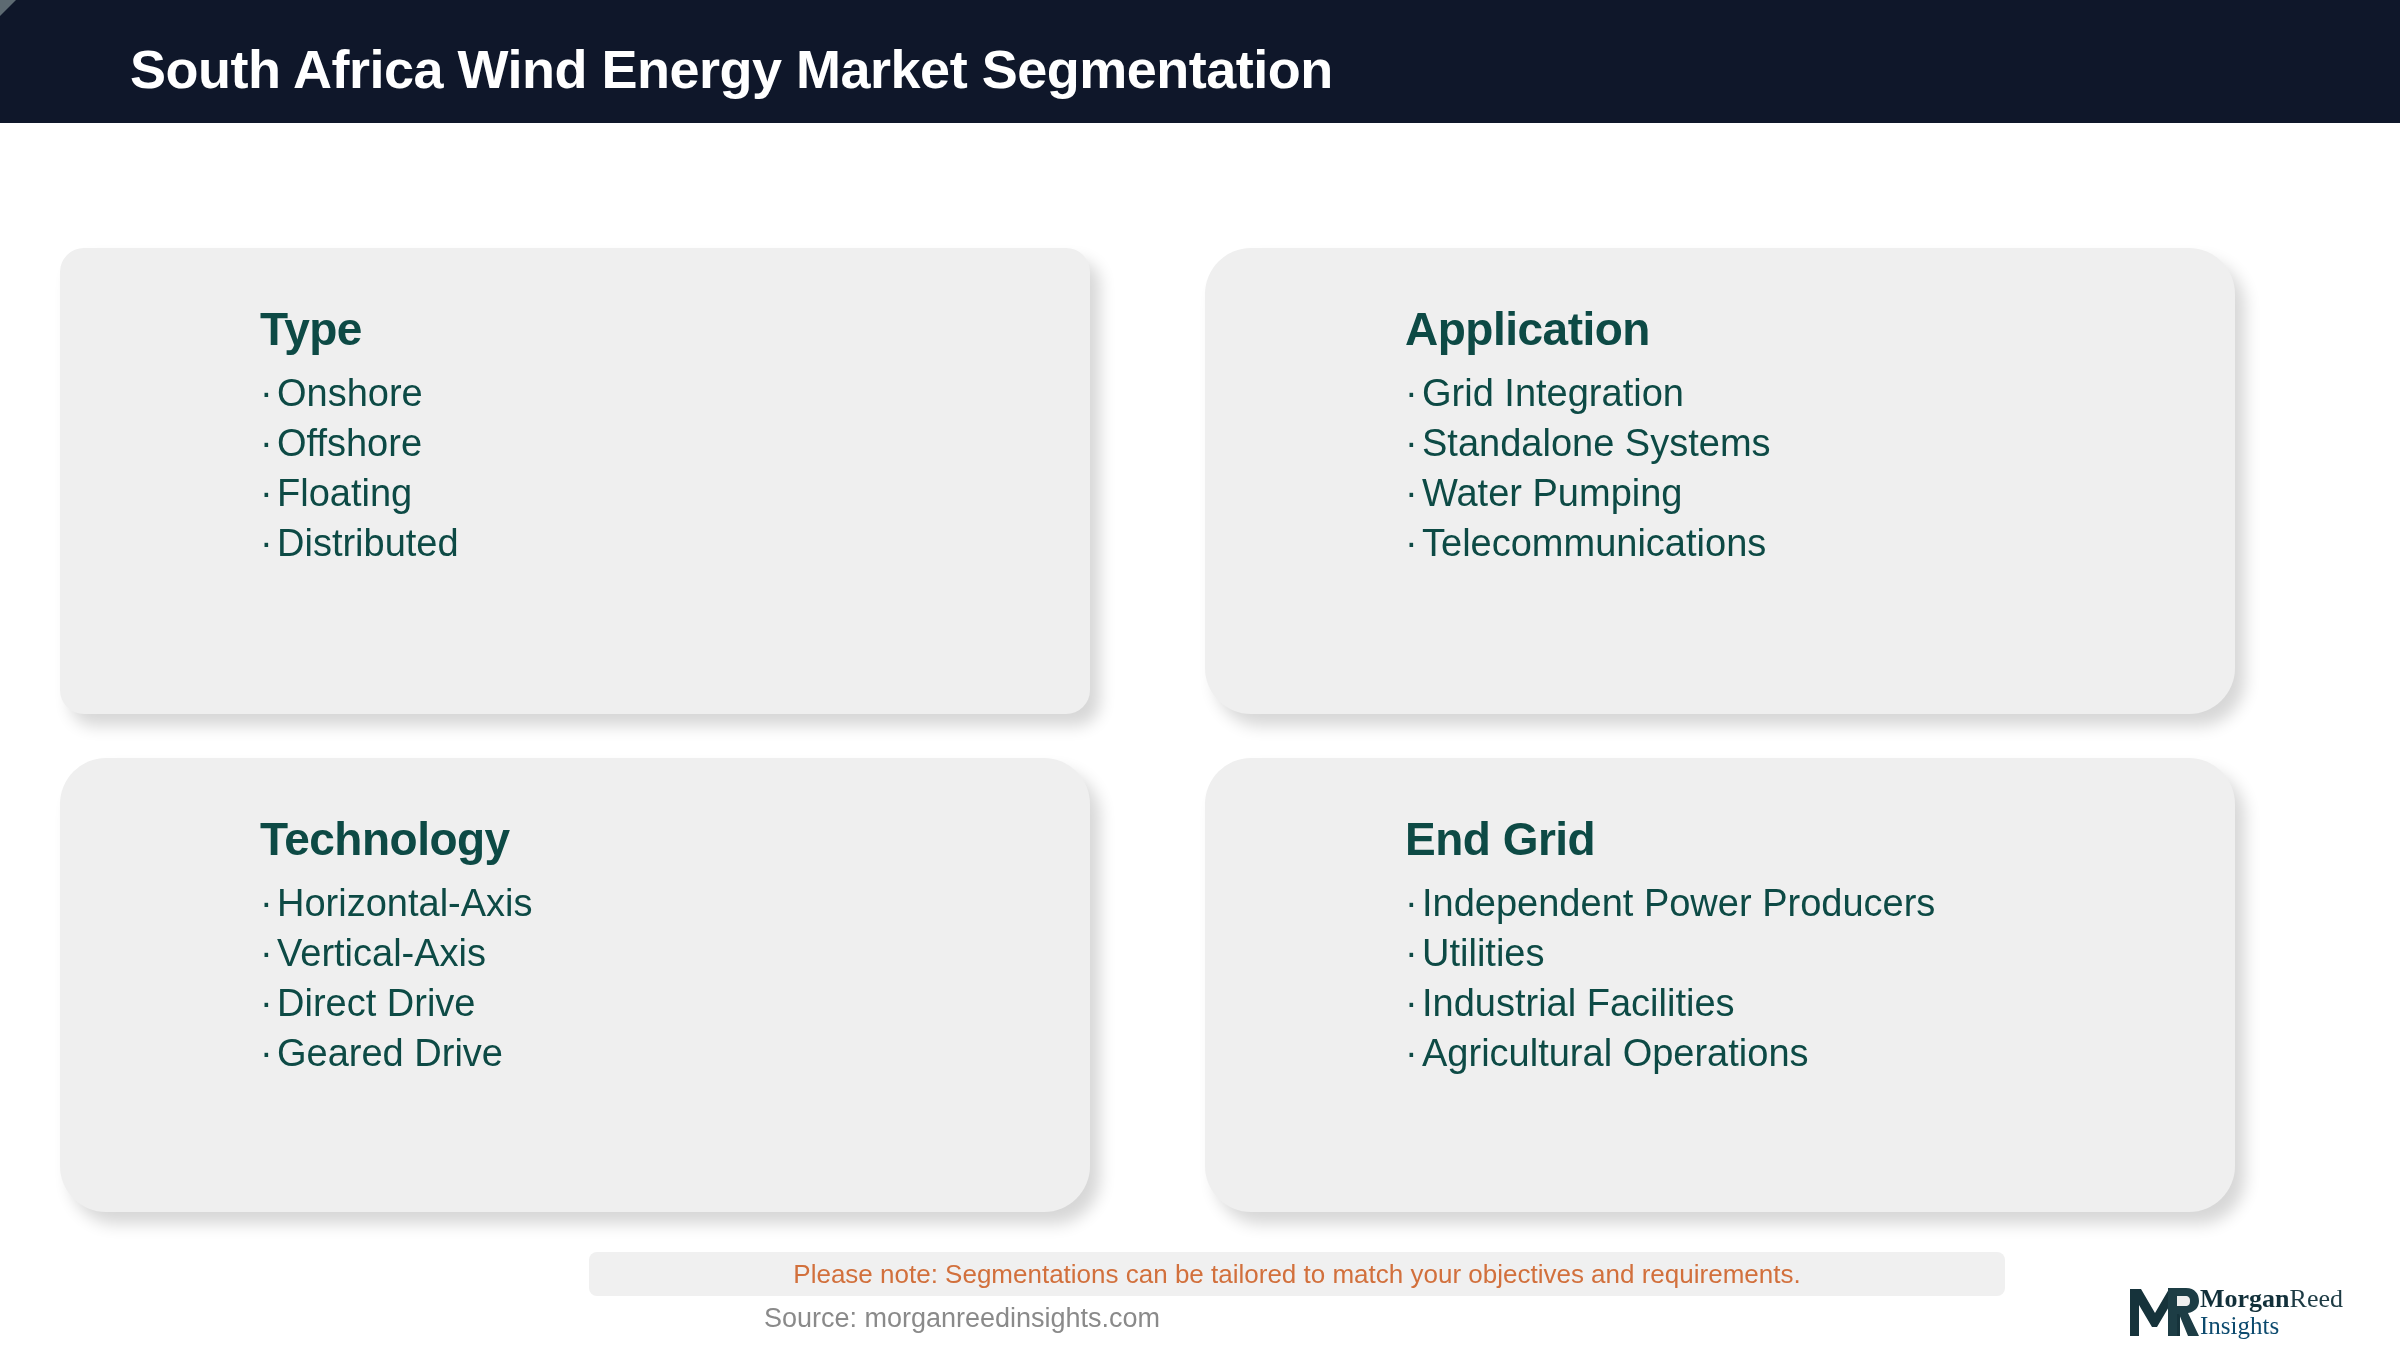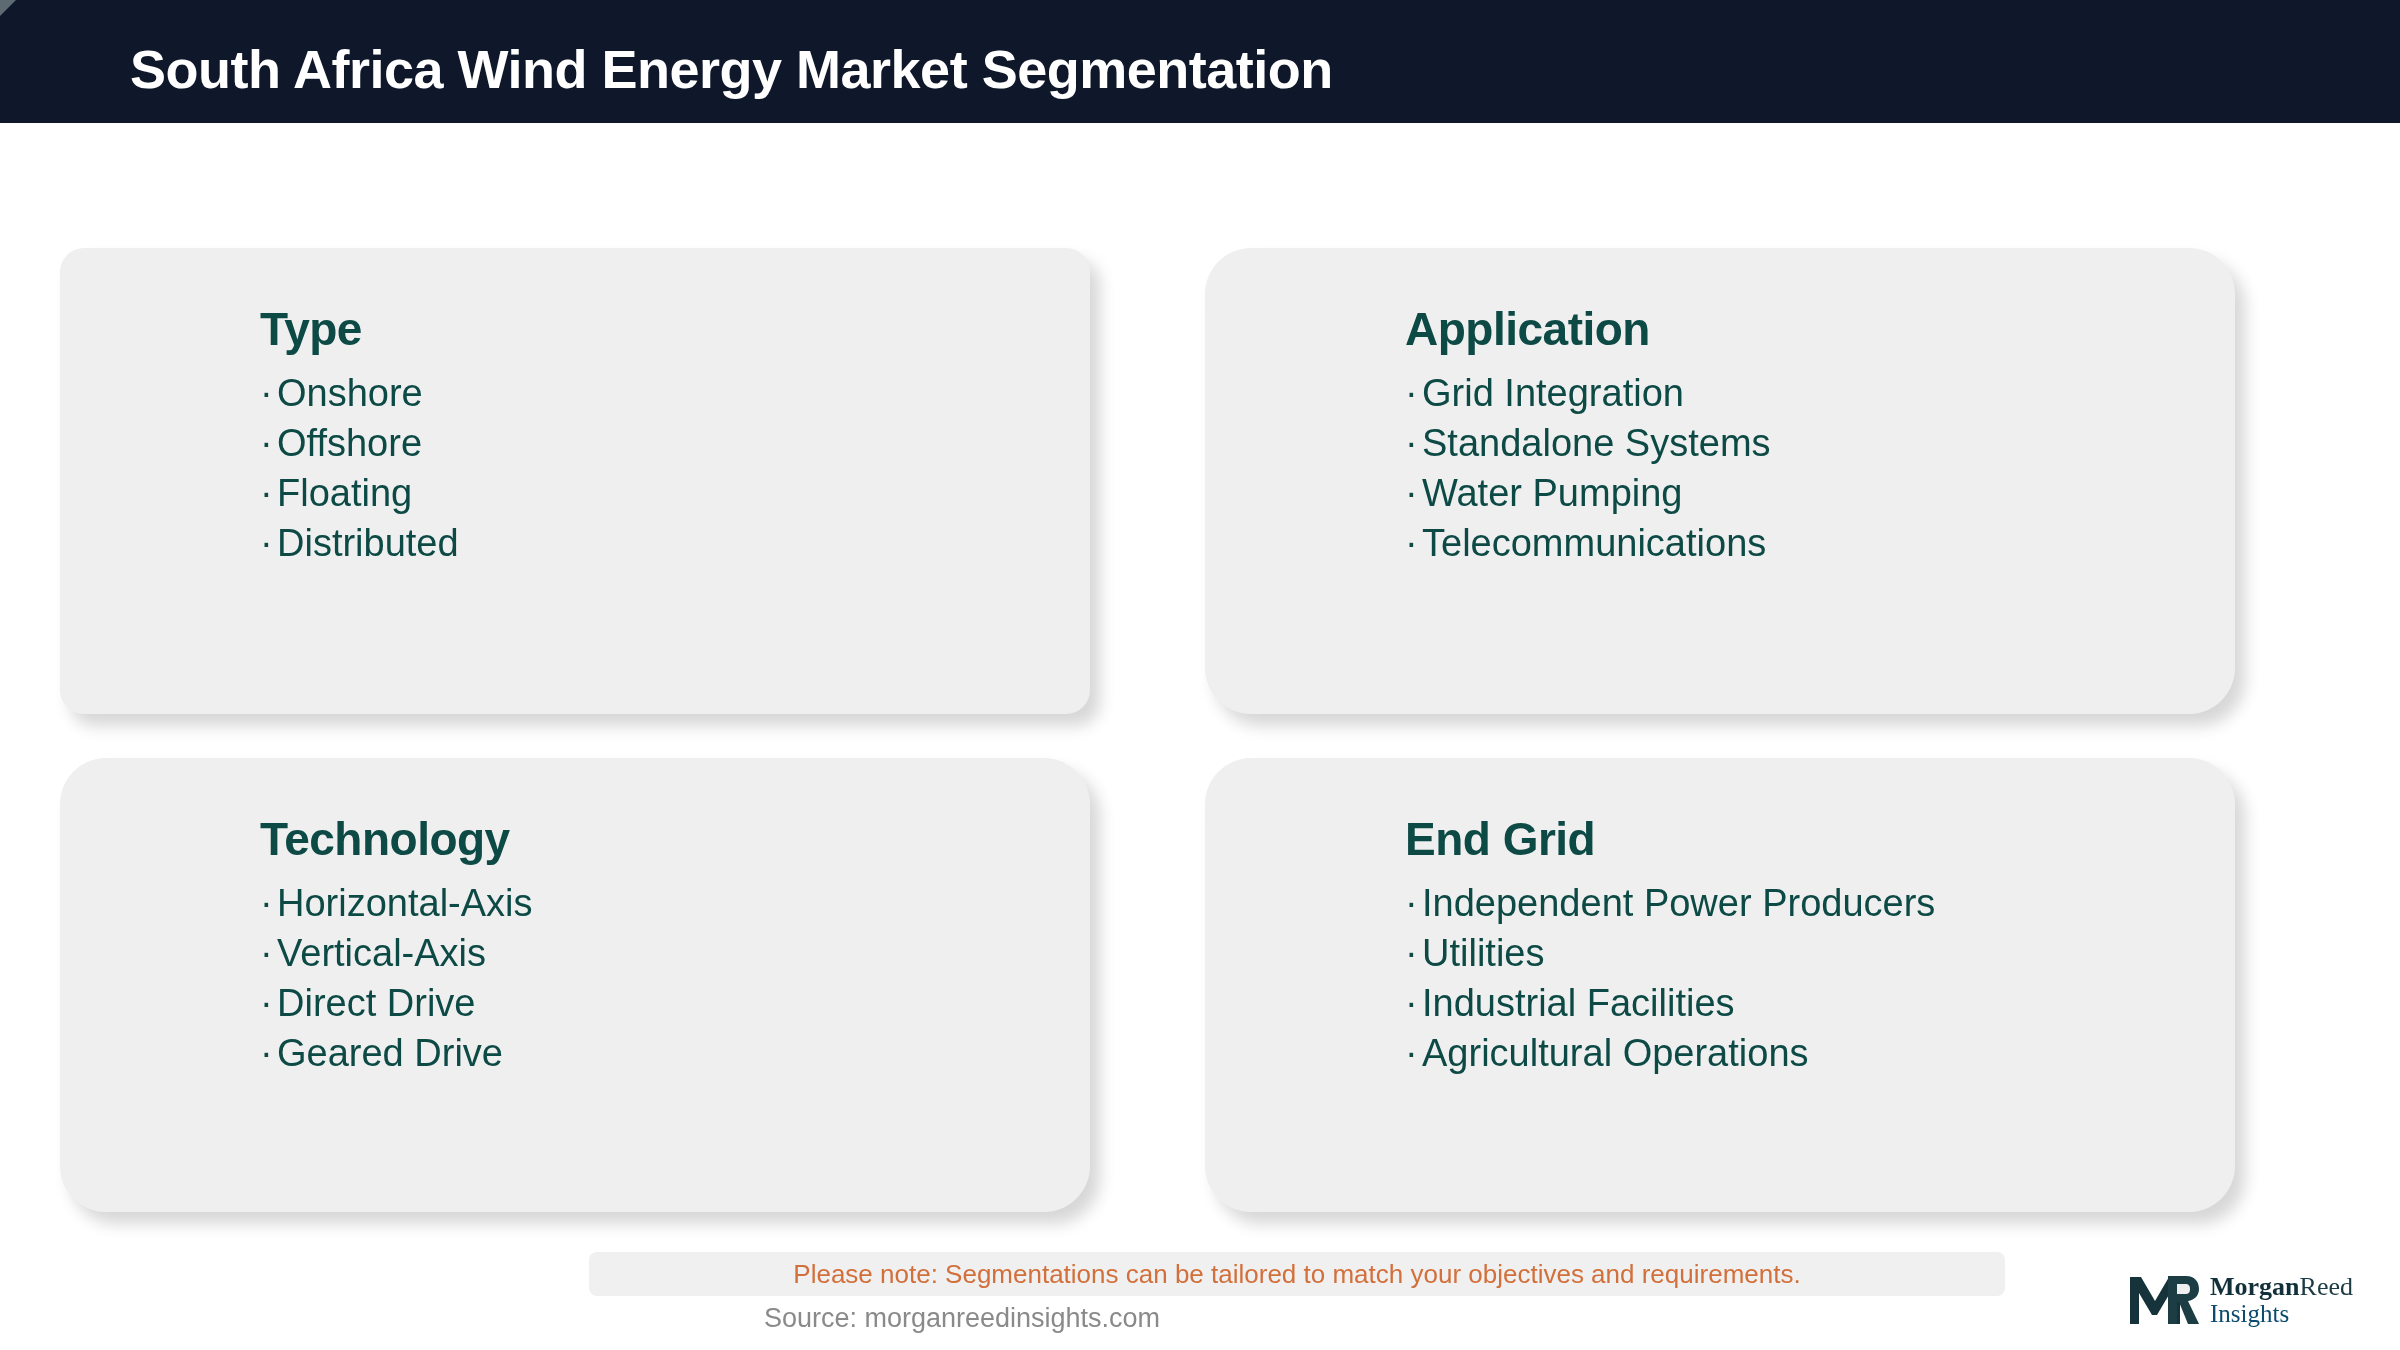--- a/index.html
+++ b/index.html
@@ -120,22 +120,21 @@
   }
 
   
   .logo {
     position: absolute;
     left: 2128px;
     top: 1262px;
     width: 250px;
     height: 76px;
     display: flex;
-    align-items: center;
-    gap: 10px;
+    align-items: flex-end;
   }
   .logo-mark {
     flex: 0 0 auto;
     width: 72px;
     height: 52px;
   }
   .logo-words {
     display: flex;
     flex-direction: column;
     justify-content: center;

